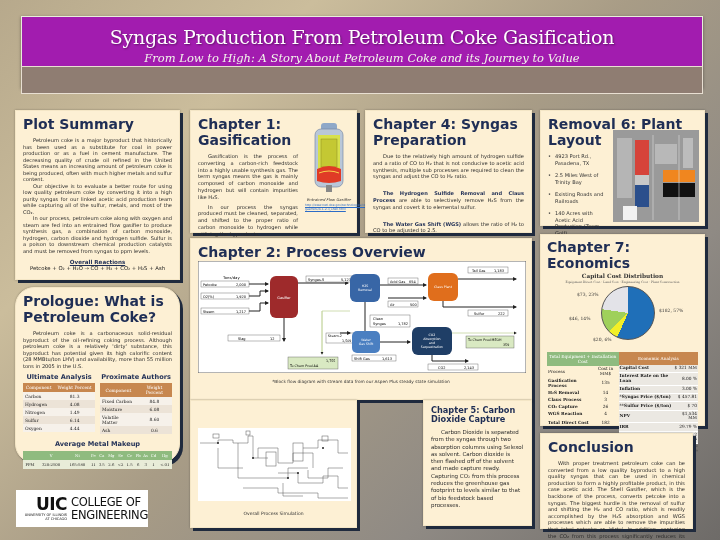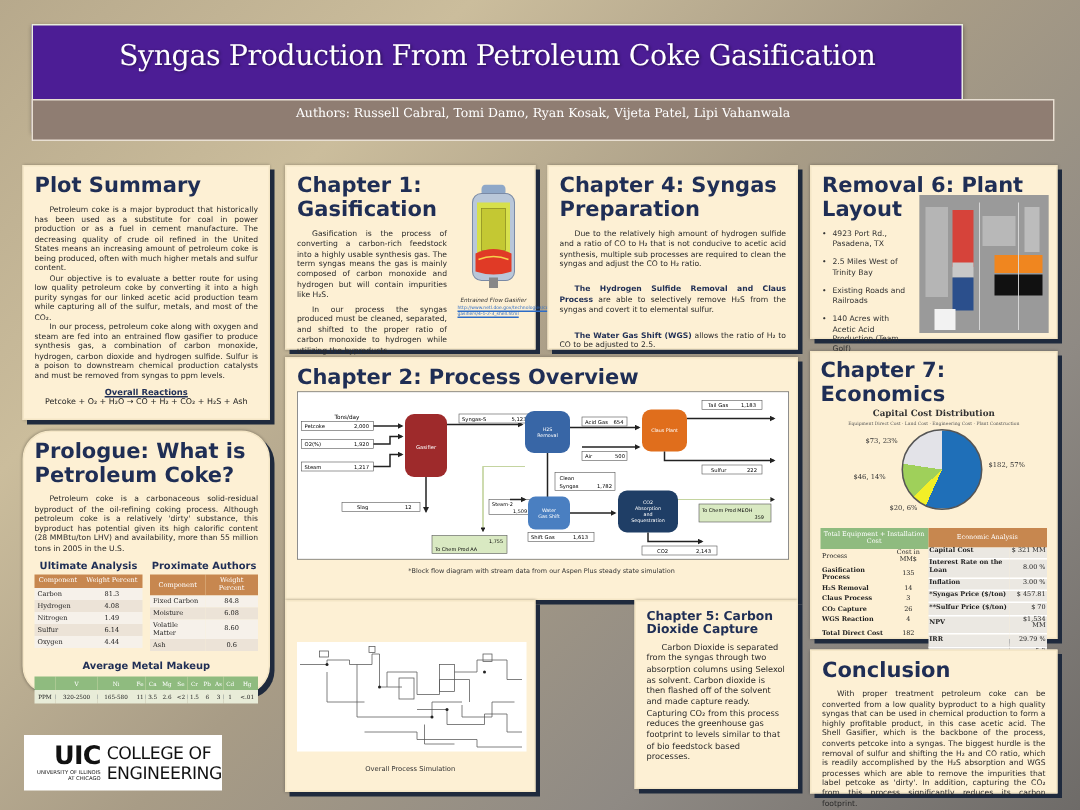--- a/index.html
+++ b/index.html
@@ -2,22 +2,22 @@
 <html><head>
 <meta charset="utf-8">
 <style>
   * { box-sizing: border-box; margin: 0; padding: 0; }
   body {
     width: 720px; height: 540px; overflow: hidden; position: relative;
     background: linear-gradient(135deg, #b7a98c 0%, #cbbd9c 25%, #a89c86 50%, #8f8a84 75%, #6e6b68 100%);
     font-family: "DejaVu Sans", sans-serif;
   }
   .header-title {
-    position: absolute; left: 21px; top: 16px; width: 621px; height: 72px;
-    background: #4c1d95; border: 1px solid #e8eddc; box-shadow: 0 1px 3px rgba(0,0,0,.4);
+    position: absolute; left: 21px; top: 16px; width: 682px; height: 72px;
+    background: #a21caf; border: 1px solid #e8eddc; box-shadow: 0 1px 3px rgba(0,0,0,.4);
     text-align: center; color: #fff;
   }
   .header-title h1 {
     font-family: "DejaVu Serif", serif; font-weight: normal; font-size: 19px;
     margin-top: 9px; text-shadow: 1px 1px 2px rgba(0,0,0,.4); letter-spacing: -0.3px;
   }
   .header-title h2 {
     font-family: "DejaVu Serif", serif; font-style: italic; font-weight: normal;
     font-size: 11.5px; margin-top: 3px; color: #f2f5ea;
   }
@@ -99,31 +99,31 @@
   .econ-left { width: 72px; }
   .econ-right { width: 80px; }
   .econ-head { font-family: "DejaVu Serif", serif; font-size: 4.3px; color: #fff; text-align: center; padding: 2px 1px; }
   table.econ { width: 100%; border-collapse: collapse; font-family: "DejaVu Serif", serif; font-size: 4.3px; }
   table.econ td { padding: 1.3px 1px; line-height: 4.6px; }
   table.econ td:last-child { text-align: center; }
   .econ-right table.econ td { background: #ebe8e2; border-bottom: 0.5px solid #fff; }
   .econ-right table.econ td:first-child { font-weight: bold; }
   .econ-right table.econ td:last-child { text-align: right; }
   .econ-note { font-size: 2.4px; color: #444; text-align: right; margin-top: 1px; line-height: 3px; }
-  #p-conc { left: 540px; top: 433px; width: 165px; height: 96px; }
+  #p-conc { left: 540px; top: 433px; width: 153px; height: 96px; }
   #p-conc p { font-size: 5.1px; line-height: 6.6px; }
 </style>
 </head>
 <body>
 
 <div class="header-title">
   <h1>Syngas Production From Petroleum Coke Gasification</h1>
+  <h2>From Low to High: A Story About Petroleum Coke and its Journey to Value</h2>
 </div>
 <div class="header-authors">
-  <div>Authors: Russell Cabral, Tomi Damo, Ryan Kosak, Vijeta Patel, Lipi Vahanwala</div>
 </div>
 
 <div class="panel" id="p-plot">
   <h3>Plot Summary</h3>
   <p>Petroleum coke is a major byproduct that historically has been used as a substitute for coal in power production or as a fuel in cement manufacture. The decreasing quality of crude oil refined in the United States means an increasing amount of petroleum coke is being produced, often with much higher metals and sulfur content.</p>
   <p>Our objective is to evaluate a better route for using low quality petroleum coke by converting it into a high purity syngas for our linked acetic acid production team while capturing all of the sulfur, metals, and most of the CO₂.</p>
   <p>In our process, petroleum coke along with oxygen and steam are fed into an entrained flow gasifier to produce synthesis gas, a combination of carbon monoxide, hydrogen, carbon dioxide and hydrogen sulfide. Sulfur is a poison to downstream chemical production catalysts and must be removed from syngas to ppm levels.</p>
   <div class="reactions">
     <u>Overall Reactions</u>
     <span>Petcoke + O₂ + H₂O → CO + H₂ + CO₂ + H₂S + Ash</span>

